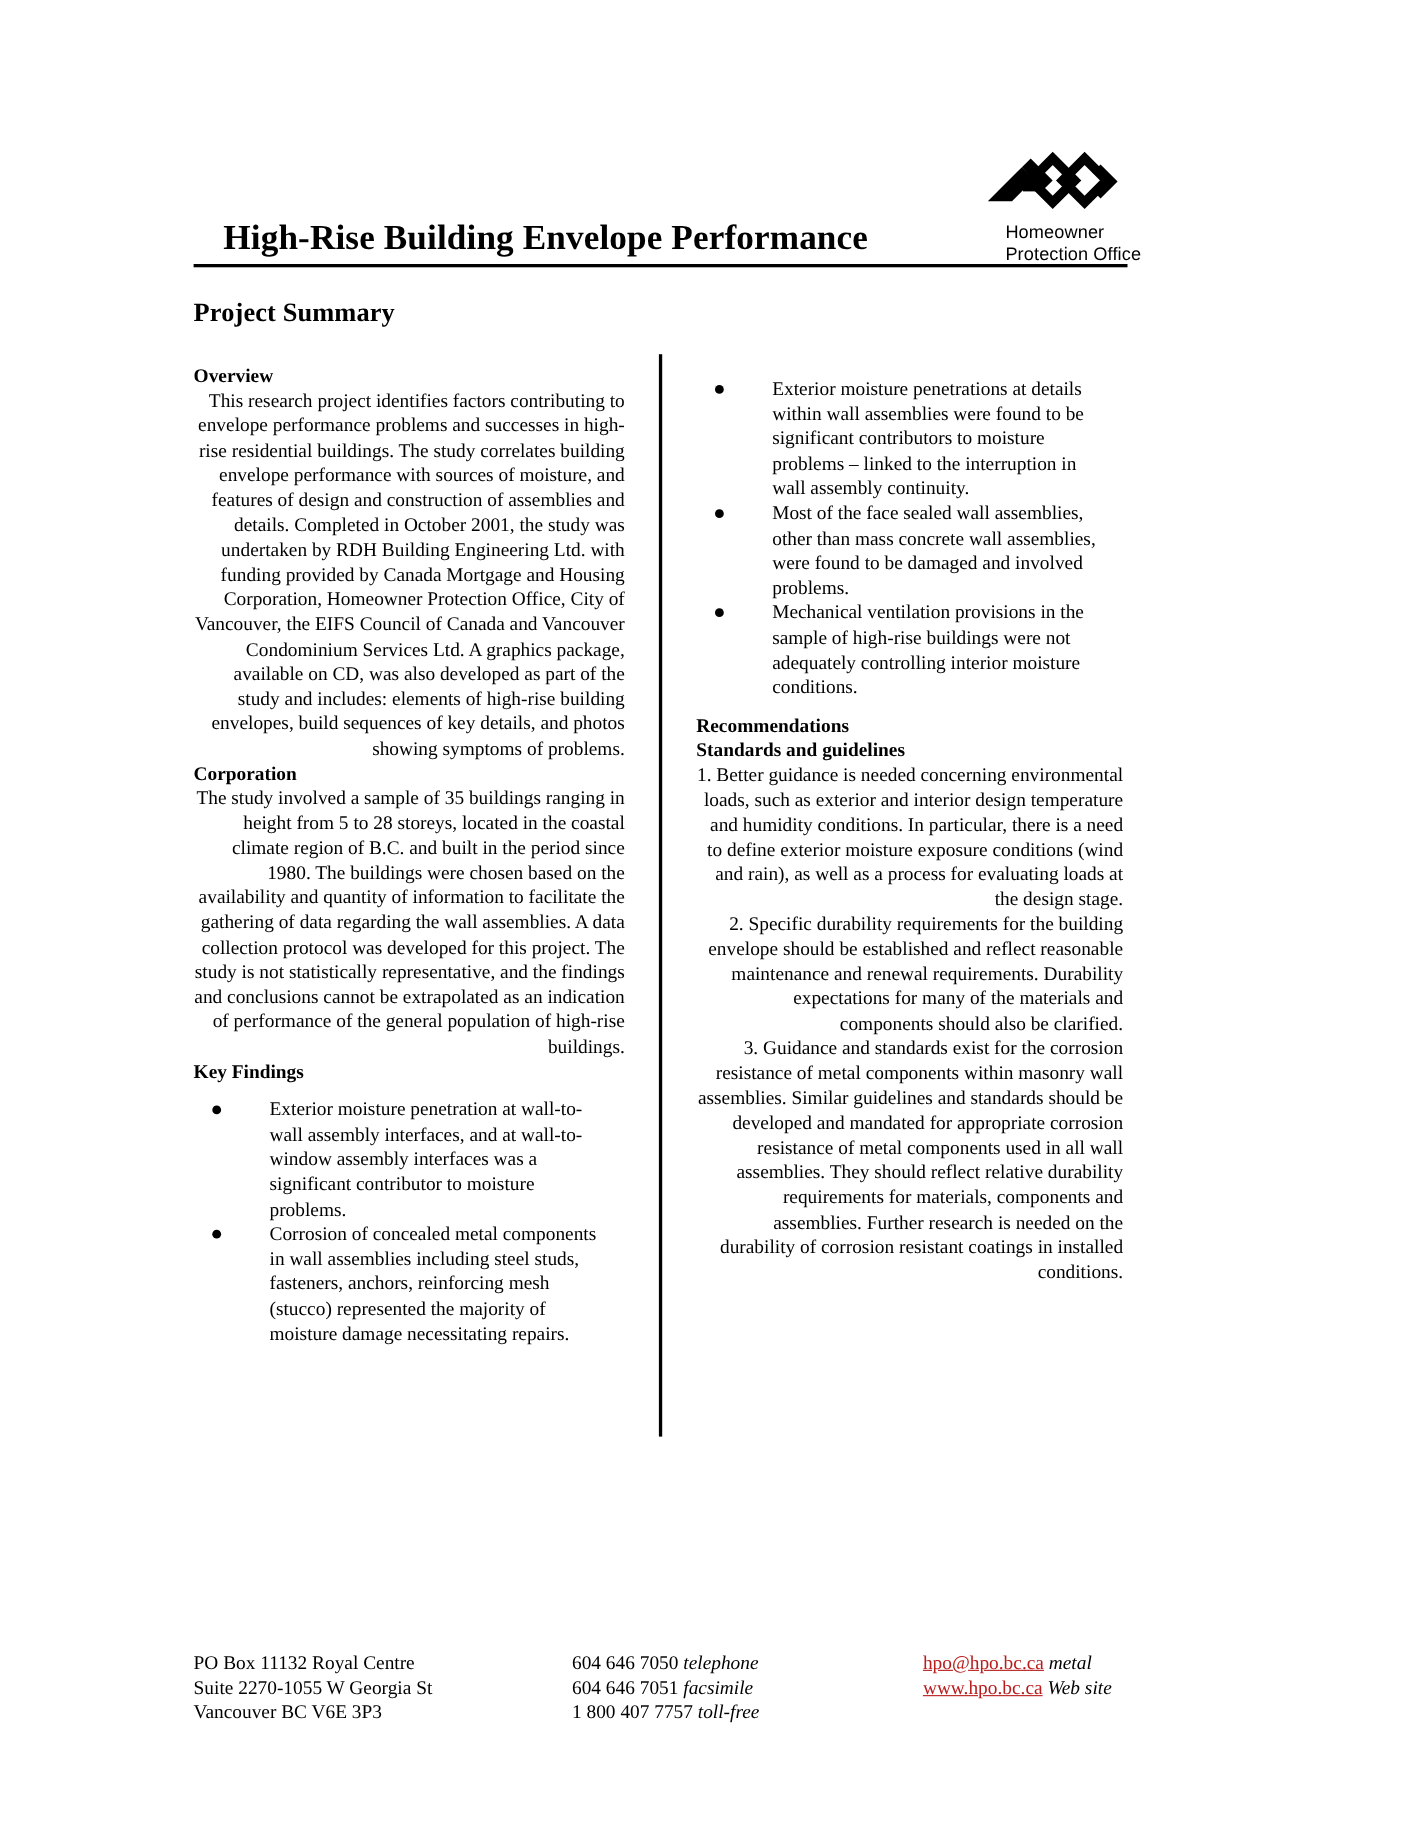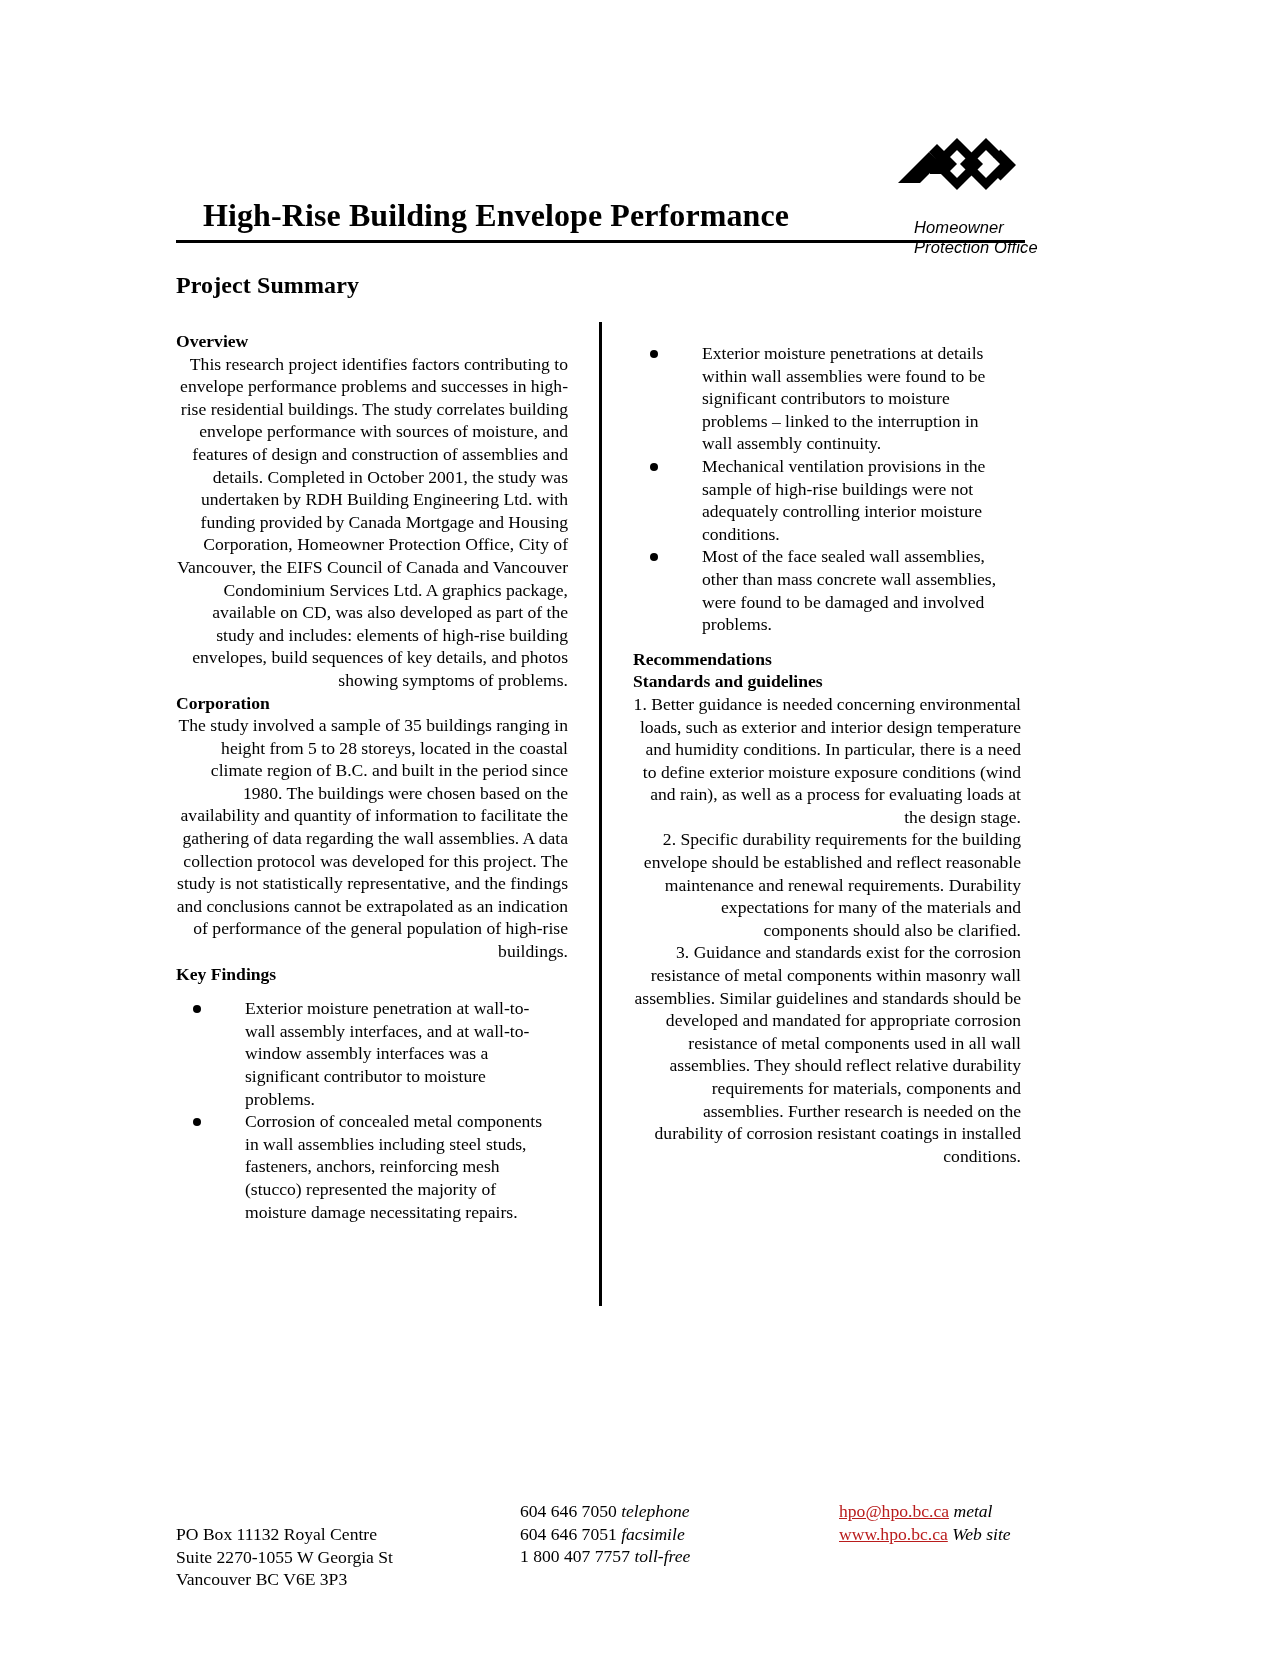--- a/index.html
+++ b/index.html
@@ -37,23 +37,22 @@
     width: 130px;
     height: 62px;
     margin-left: 8px;
   }
   .logo-caption {
     font-family: "Liberation Sans", "DejaVu Sans", sans-serif;
     font-size: 16.5px;
     line-height: 19.5px;
     color: #000;
     letter-spacing: 0.1px;
-    margin-top: 20px;
+    margin-top: 4px;
     margin-left: 24px;
-    font-style: italic;
   }
 
   
   .doc-title {
     position: absolute;
     left: 176px;
     top: 197px;
     font-size: 32px;
     font-weight: bold;
     letter-spacing: 0.1px;
@@ -138,21 +137,21 @@
     top: 1500px;
     width: 860px;
     height: 80px;
     font-size: 17.6px;
     line-height: 22.5px;
   }
   .footer .fcol {
     position: absolute;
     top: 0;
   }
-  .footer .fcol-address { left: 0px; margin-top: 23px; }
+  .footer .fcol-address { left: 0px; }
   .footer .fcol-phone   { left: 344px; }
   .footer .fcol-web     { left: 663px; }
 
   .footer .row { white-space: nowrap; }
   .footer .label {
     font-style: italic;
   }
   .footer a.link {
     color: #b91c1c;
     text-decoration: underline;
@@ -212,25 +211,25 @@
 
   <div class="col col-right">
 
     <ul class="bullets">
       <li>
         <span class="bullet-dot"></span>
         <span>Exterior moisture penetrations at details within wall assemblies were found to be significant contributors to moisture problems – linked to the interruption in wall assembly continuity.</span>
       </li>
       <li>
         <span class="bullet-dot"></span>
+        <span>Most of the face sealed wall assemblies, other than mass concrete wall assemblies, were found to be damaged and involved problems.</span>
+      </li>
+      <li>
+        <span class="bullet-dot"></span>
         <span>Mechanical ventilation provisions in the sample of high-rise buildings were not adequately controlling interior moisture conditions.</span>
-      </li>
-      <li>
-        <span class="bullet-dot"></span>
-        <span>Most of the face sealed wall assemblies, other than mass concrete wall assemblies, were found to be damaged and involved problems.</span>
       </li>
     </ul>
 
     <h3 class="gap-before">Recommendations</h3>
 
     <h3 class="gap-before">Standards and guidelines</h3>
     <p>1. Better guidance is needed concerning environmental loads, such as exterior and interior design temperature and humidity conditions. In particular, there is a need to define exterior moisture exposure conditions (wind and rain), as well as a process for evaluating loads at the design stage.</p>
     <p class="gap-before">2. Specific durability requirements for the building envelope should be established and reflect reasonable maintenance and renewal requirements. Durability expectations for many of the materials and components should also be clarified.</p>
     <p class="gap-before">3. Guidance and standards exist for the corrosion resistance of metal components within masonry wall assemblies. Similar guidelines and standards should be developed and mandated for appropriate corrosion resistance of metal components used in all wall assemblies.  They should reflect relative durability requirements for materials, components and assemblies. Further research is needed on the durability of corrosion resistant coatings in installed conditions.</p>
   </div>

